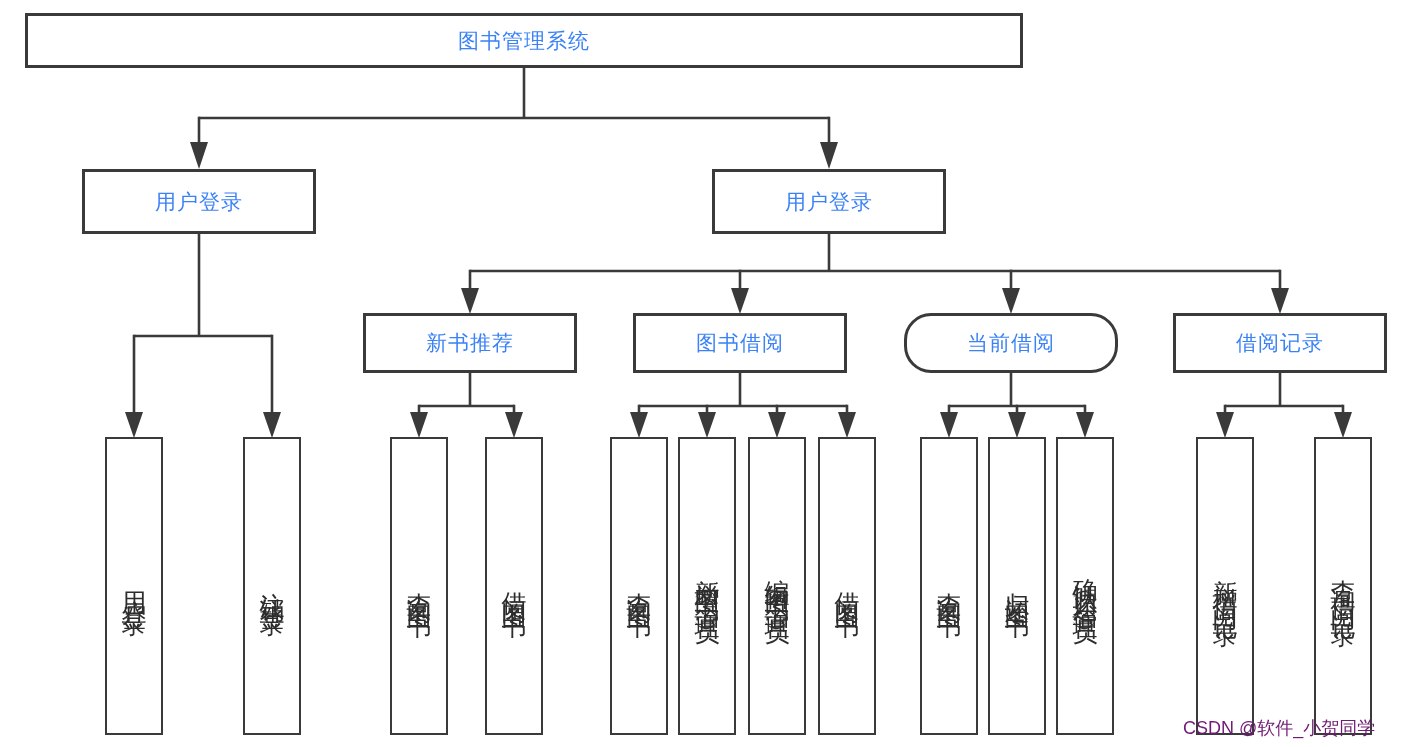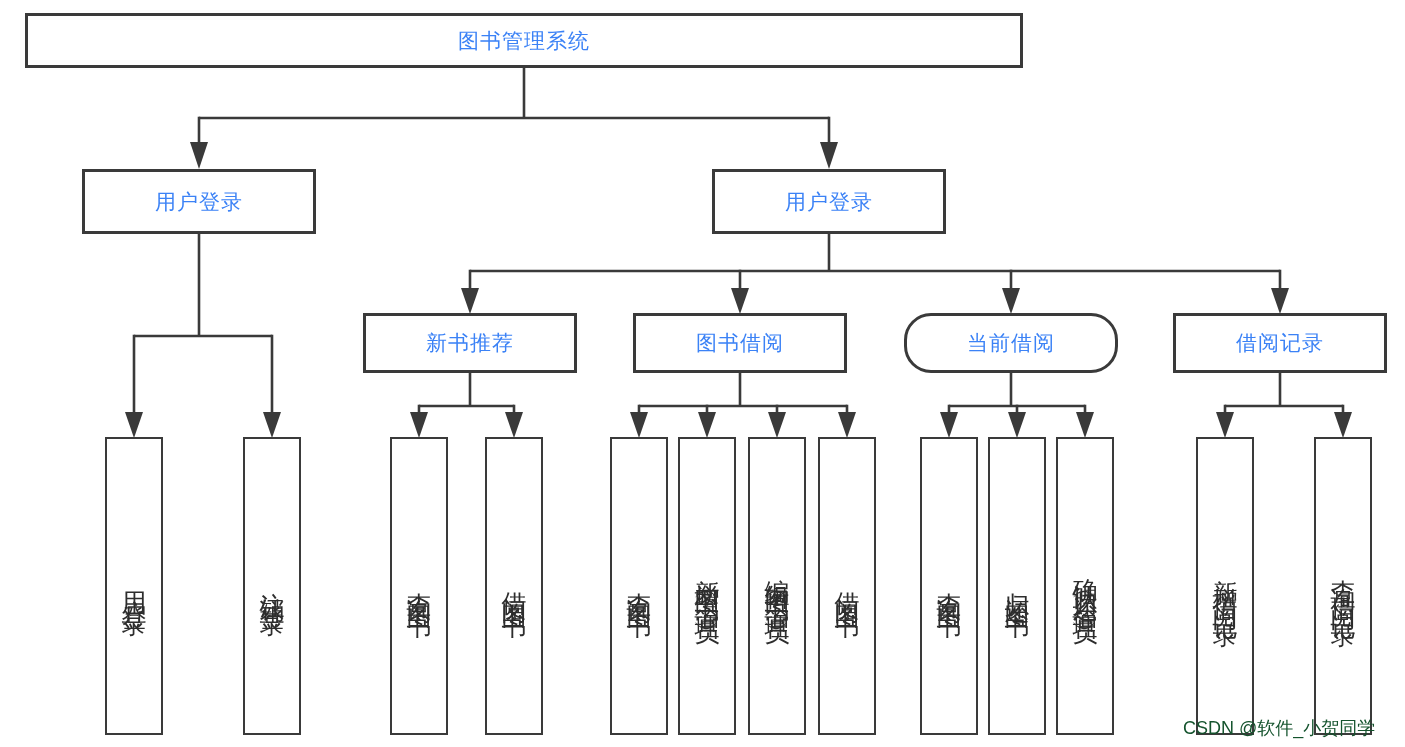--- a/index.html
+++ b/index.html
@@ -49,21 +49,21 @@
   }
   .leaf.ls-short span { letter-spacing: 7px; }
   .leaf.ls-mid   span { letter-spacing: 9px; }
   .leaf.ls-long  span { letter-spacing: 6px; }
   #watermark {
     position: absolute;
     left: 1183px;
     top: 716px;
     z-index: 3;
     font-size: 18px;
-    color: #14532d;
+    color: #701a75;
     white-space: nowrap;
   }
 </style>
 </head>
 <body>
 
 <svg id="connectors" width="1405" height="747" viewBox="0 0 1405 747">
   <g stroke="#3a3a3a" stroke-width="2.6" fill="none">
 
     <path d="M524 68 V118"></path>

